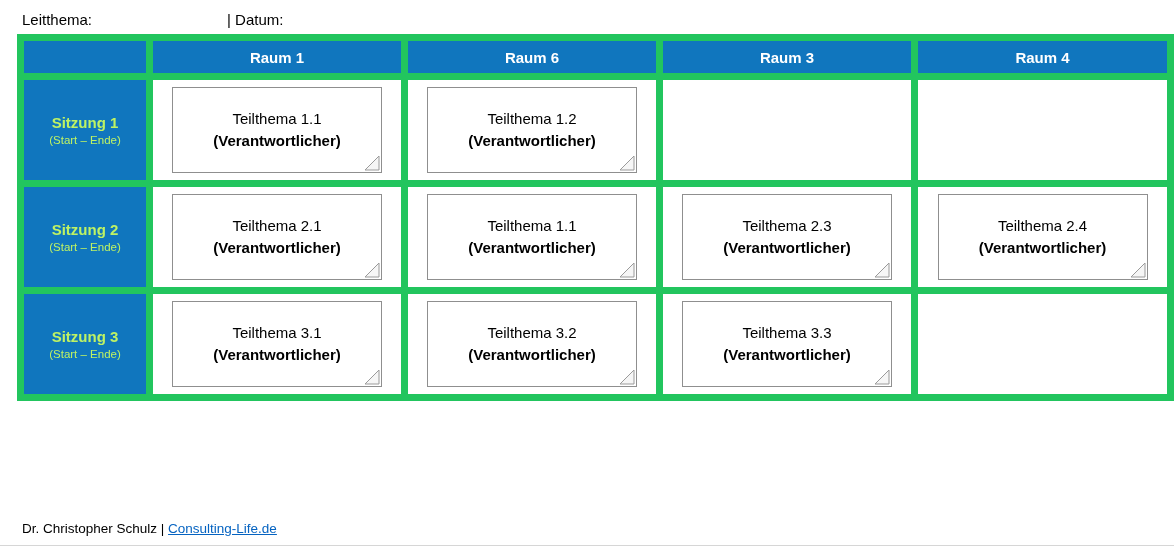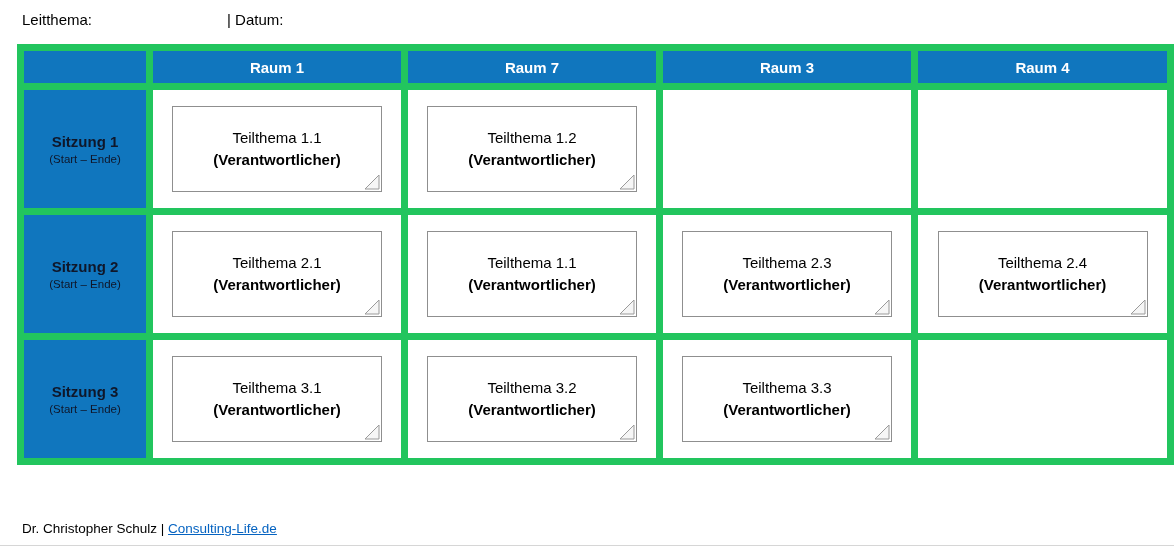--- a/index.html
+++ b/index.html
@@ -9,21 +9,21 @@
     color:#000;
     position:relative;
     overflow:hidden;
   }
   .page{position:relative;width:1174px;height:546px;background:#fff;}
 
   
   .top-labels{
     padding:11px 0 0 22px;
     font-size:15px;
-    height:44px;
+    height:34px;
     box-sizing:border-box;
   }
   .lbl-leitthema{display:inline-block;min-width:205px;}
 
   
   table.agenda{
     margin-left:17px;
     width:1150px;
     border-collapse:collapse;
     table-layout:fixed;
@@ -36,37 +36,37 @@
     background:var(--header-blue);
     color:#fff;
     font-size:15px;
     font-weight:bold;
     height:32px;
     text-align:center;
   }
   table.agenda tbody tr{height:105px;}
   th.row-header{
     background:var(--header-blue);
-    color:#0f172a;
+    color:#bef264;
     text-align:center;
     vertical-align:middle;
   }
   .row-title{font-size:15px;font-weight:bold;line-height:20px;}
   .row-sub{font-size:11.5px;font-weight:normal;line-height:15px;}
   td.agenda-cell{
     background:#fff;
     vertical-align:middle;
   }
 
   
   .note{
     position:relative;
     width:210px;
     height:86px;
-    margin:16px auto;
+    margin:7px auto;
     background:#fff;
     border:1px solid #8f8f8f;
     box-sizing:border-box;
     display:flex;
     flex-direction:column;
     align-items:center;
     justify-content:center;
     text-align:center;
   }
   .note-title{font-size:15px;line-height:22px;}
@@ -108,21 +108,21 @@
       <col style="width:129px">
       <col style="width:255px">
       <col style="width:255px">
       <col style="width:255px">
       <col style="width:256px">
     </colgroup>
     <thead>
       <tr id="head-row">
         <th class="corner"></th>
       <th>Raum 1</th>
-          <th>Raum 7</th>
+          <th>Raum 6</th>
           <th>Raum 3</th>
           <th>Raum 4</th>
         </tr>
     </thead>
     <tbody id="body">
         <tr>
           <th class="row-header">
             <div class="row-title">Sitzung 1</div>
             <div class="row-sub">(Start – Ende)</div>
           </th>

